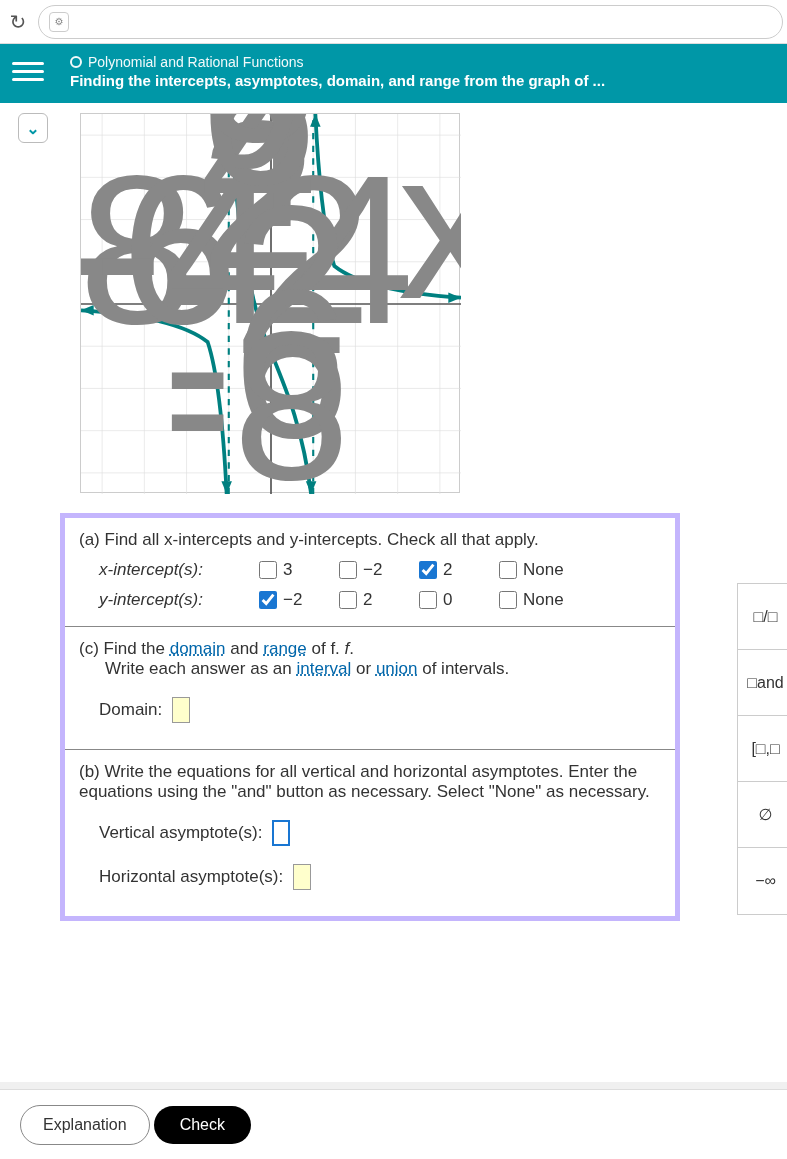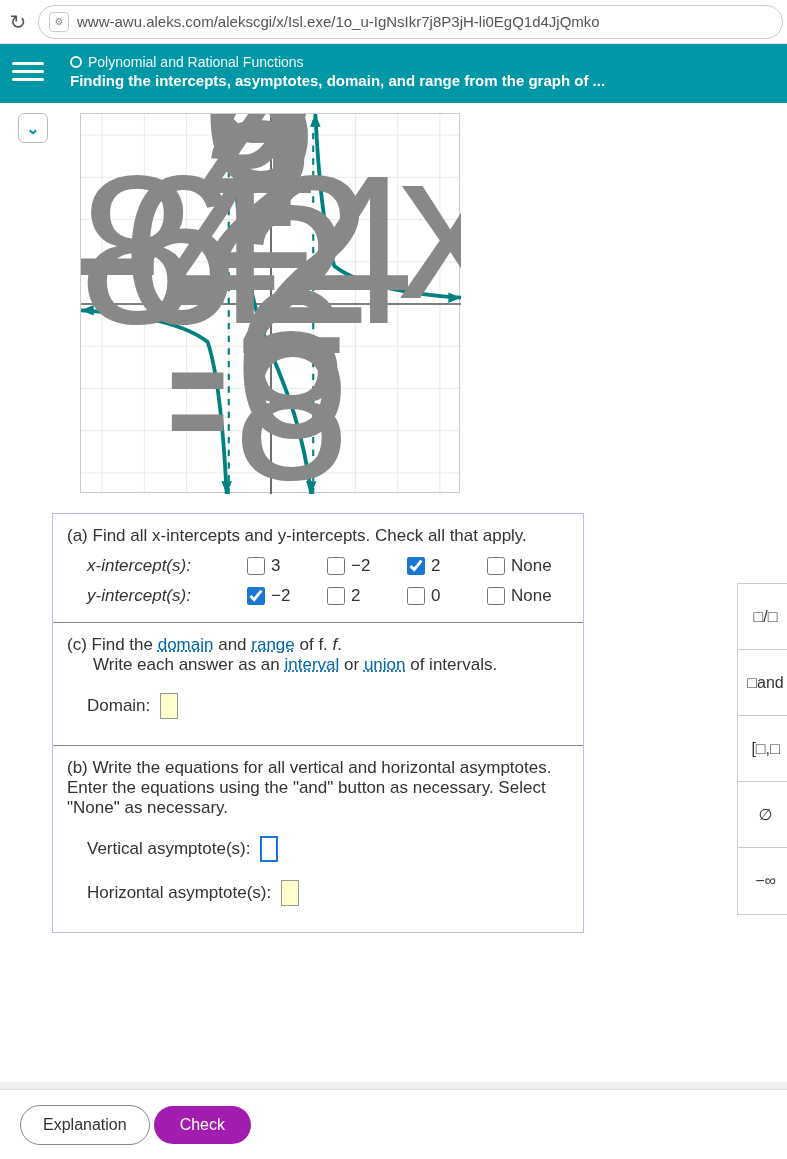--- a/index.html
+++ b/index.html
@@ -83,23 +83,23 @@
   }
   .graph-wrap {
     margin-left: 60px;
     margin-top: 0px;
     width: 380px; height: 380px;
     border:1px solid #ccc;
     background:#fff;
     position:relative;
   }
   .question-box {
-    margin: 20px 10px 0 32px;
-    border:1px solid #c4b5fd;
-    width: 532px;
+    margin: 20px 10px 0 40px;
+    border:5px solid #c4b5fd;
+    width: 620px;
     font-size:17px;
     color:#333;
   }
   .q-section { border-bottom:1px solid #888; padding:12px 14px 16px 14px; }
   .q-section:last-child { border-bottom:none; }
   .opt-row { display:flex; align-items:center; gap:20px; margin-top:10px; padding-left:20px;}
   .opt-row .lbl { min-width:140px; font-style:italic;}
   .cb-item { display:flex; align-items:center; gap:6px; min-width:60px;}
   input[type=checkbox]{ width:18px; height:18px; accent-color:#1976d2; cursor:pointer;}
   .ital { font-style:italic; }
@@ -136,32 +136,31 @@
     padding:0 20px; gap:4px;
   }
   .btn-outline {
     border:1px solid #888; border-radius:22px;
     padding:10px 22px; font-size:16px; background:#fff;
     color:#333; cursor:pointer;
   }
   .btn-primary {
     border:none; border-radius:22px;
     padding:10px 26px; font-size:16px;
-    background:#a21caf; color:#fff; cursor:pointer;
+    background:#000000; color:#fff; cursor:pointer;
   }
   svg text { font-size:10px; fill:#888; }
 </style>
 </head>
 <body>
 
 <div class="browser-bar">
   <div class="reload-icon">↻</div>
   <div class="url-pill">
     <div class="site-icon">⚙</div>
-    <span>www-awu.aleks.com/alekscgi/x/Isl.exe/1o_u-IgNsIkr7j8P3jH-li0EgQ1d4JjQmko</span>
   </div>
 </div>
 
 <div class="header-band">
   <div class="hamburger">
     <div></div>
       <div></div>
       <div></div>
   </div>
   <div class="header-text">

